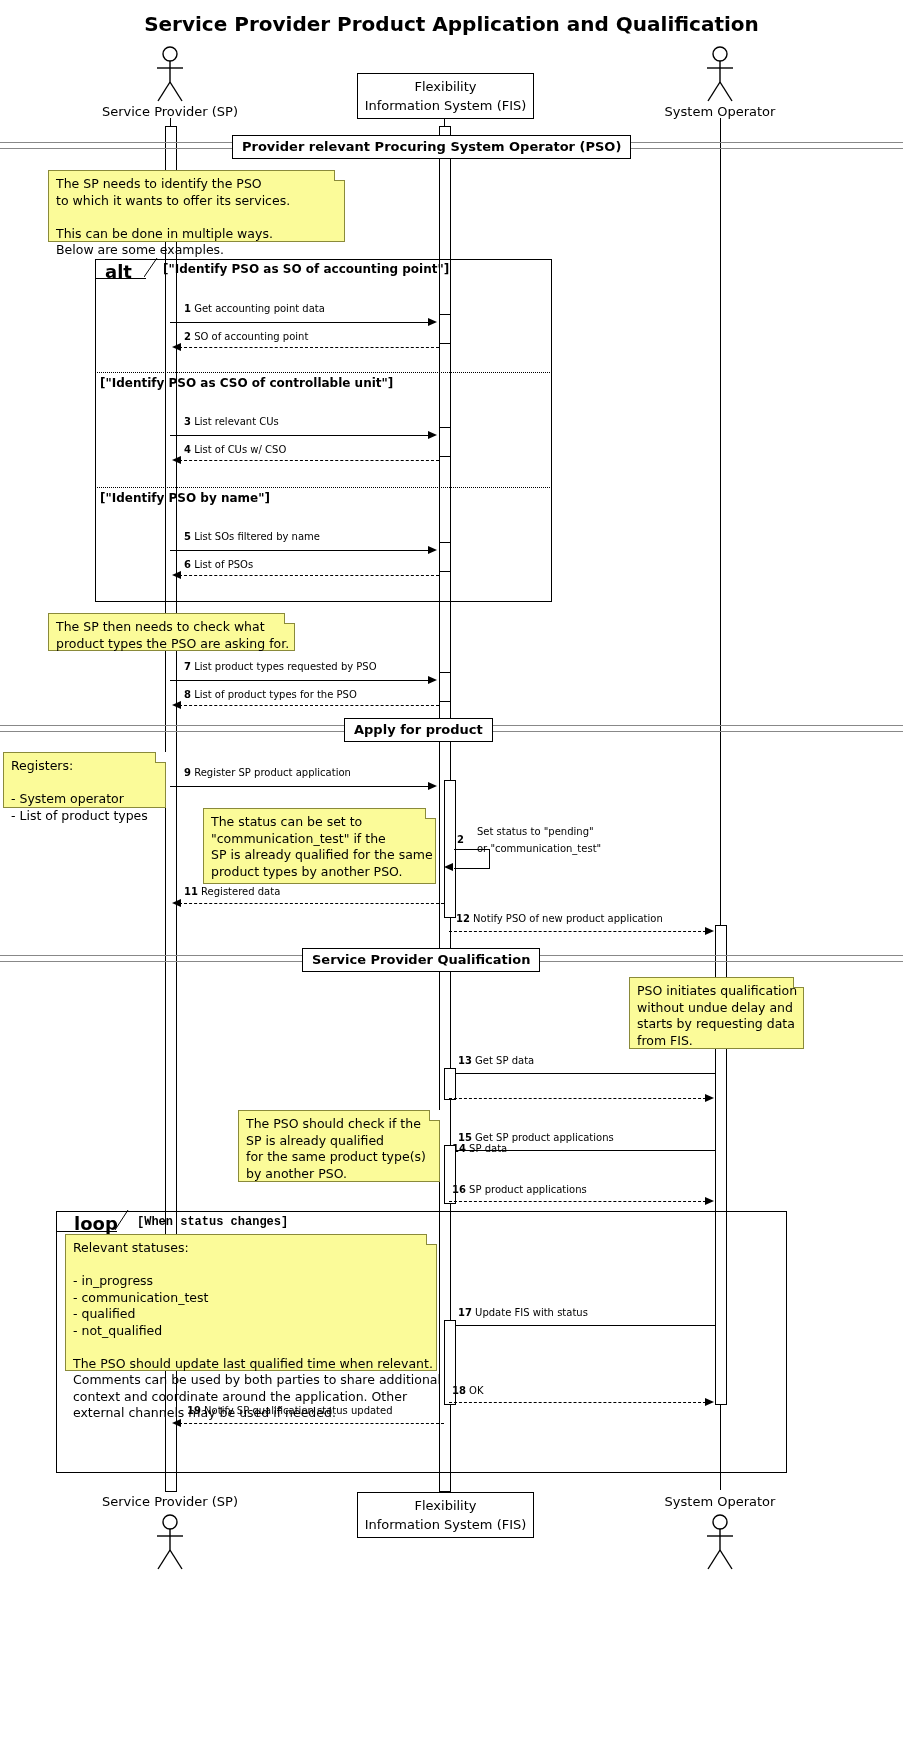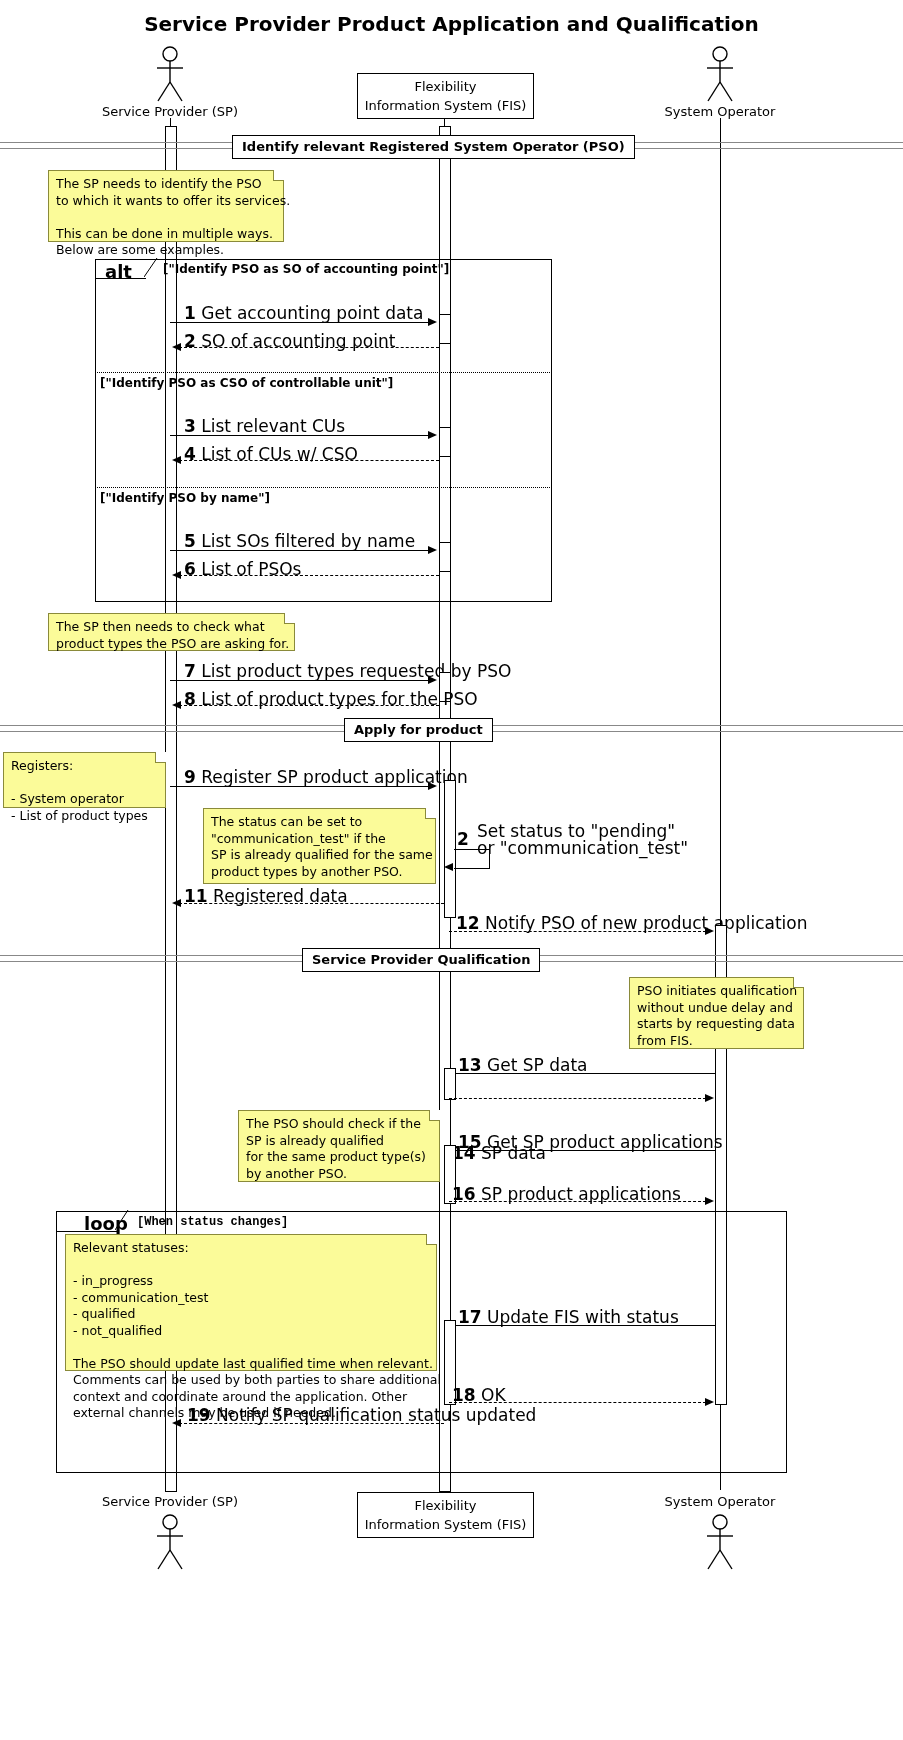--- a/index.html
+++ b/index.html
@@ -52,21 +52,21 @@
 
   
   .msgline{position:absolute;height:0;border-top:1px solid #000;}
   .msgline.dashed{border-top:1px dashed #000;}
   .arrowR{position:absolute;width:0;height:0;
           border-top:4px solid transparent;border-bottom:4px solid transparent;
           border-left:9px solid #000;}
   .arrowL{position:absolute;width:0;height:0;
           border-top:4px solid transparent;border-bottom:4px solid transparent;
           border-right:9px solid #000;}
-  .msgtext{position:absolute;font-size:17px;color:#000;white-space:nowrap;}
+  .msgtext{position:absolute;font-size:10px;color:#000;white-space:nowrap;}
   .msgnum{font-weight:bold;color:#000;}
   .selfbox{position:absolute;border:1px solid #000;border-left:none;background:transparent;}
 </style>
 </head>
 <body>
 
 <div id="page">
 
   <div class="t title" style="left:0;top:12px;width:903px;text-align:center;">Service Provider Product Application and Qualification</div>
 
@@ -95,24 +95,24 @@
 
   <div class="lifeline" style="left:170px;top:118px;height:1372px;"></div>
   <div class="lifeline" style="left:444px;top:118px;height:1372px;"></div>
   <div class="lifeline" style="left:720px;top:118px;height:1372px;"></div>
 
   <div class="activation" style="left:165px;top:126px;height:1364px;"></div>
   <div class="activation" style="left:439px;top:126px;height:1364px;"></div>
 
   <div class="divider-lines" style="top:142px;"></div>
   <div class="divider-box" style="left:232px;top:135px;">
-    <span>Identify relevant Registered System Operator (PSO)</span>
-  </div>
-
-  <div class="note" style="left:48px;top:170px;width:236px;height:72px;">The SP needs to identify the PSO
+    <span>Provider relevant Procuring System Operator (PSO)</span>
+  </div>
+
+  <div class="note" style="left:48px;top:170px;width:297px;height:72px;">The SP needs to identify the PSO
 to which it wants to offer its services.
 
 This can be done in multiple ways.
 Below are some examples.</div>
 
   <div class="frame" style="left:95px;top:259px;width:455px;height:341px;"></div>
   <div class="frame-tab" style="left:95px;top:259px;width:50px;height:18px;"></div>
   <svg style="position:absolute;left:144px;top:258px;" width="14" height="20">
     <line x1="0" y1="19" x2="13" y2="0" stroke="#000" stroke-width="1"></line>
   </svg>
@@ -277,21 +277,21 @@
     <span>SP product applications</span>
   </div>
   <div class="msgline dashed" style="left:449px;top:1201px;width:262px;"></div>
   <div class="arrowR" style="left:705px;top:1197px;"></div>
 
   <div class="frame" style="left:56px;top:1211px;width:729px;height:260px;"></div>
   <div class="frame-tab" style="left:56px;top:1211px;width:60px;height:19px;"></div>
   <svg style="position:absolute;left:115px;top:1210px;" width="14" height="21">
     <line x1="0" y1="20" x2="13" y2="0" stroke="#000" stroke-width="1"></line>
   </svg>
-  <div class="frame-label" style="left:84px;top:1213px;">loop</div>
+  <div class="frame-label" style="left:74px;top:1213px;">loop</div>
   <div class="frame-cond" style="left:137px;top:1215px;font-family:Liberation Mono, monospace;">[When status changes]</div>
 
   <div class="note" style="left:65px;top:1234px;width:372px;height:137px;">Relevant statuses:
 
 - in_progress
 - communication_test
 - qualified
 - not_qualified
 
 The PSO should update last qualified time when relevant.

